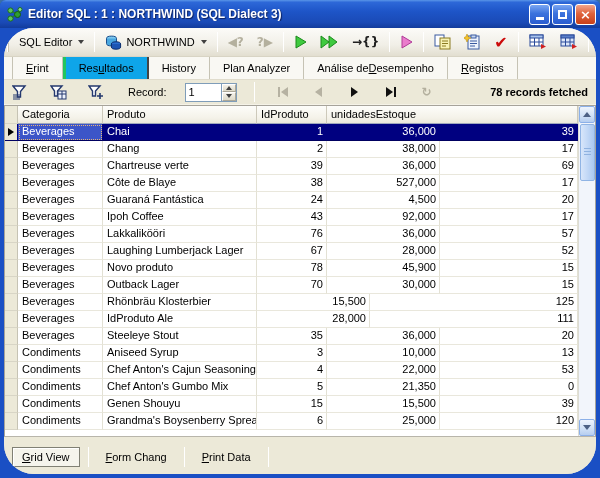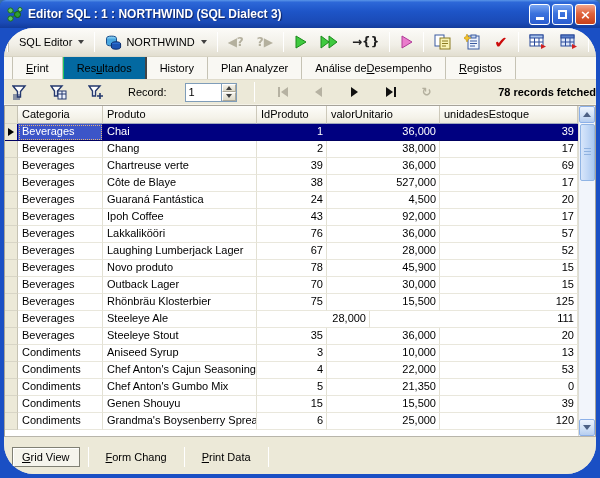--- a/index.html
+++ b/index.html
@@ -44,26 +44,26 @@
   .disabled-glyph { color:#b4b09e; font-weight:bold; font-family:"DejaVu Sans",sans-serif; font-size:12px; }
   .braces-glyph { font-family:"DejaVu Sans",sans-serif; font-size:12px; font-weight:bold; color:#202020; }
   .check-glyph { color:#cc0a0a; font-family:"DejaVu Sans",sans-serif; font-size:16px; font-weight:bold; }
 
   
   .tabrow { height:23px; flex:0 0 23px; display:flex; align-items:stretch;
             background:#f9f8f3; border-bottom:1px solid #e0dccc; padding-left:8px; }
   .tab { display:flex; align-items:center; padding:0 13px; border-right:1px solid #c6c3b4;
          white-space:nowrap; color:#000; }
   .tab:first-child { border-left:1px solid #c6c3b4; }
-  .tab.active { background:#0369a1; border-right:2px solid #444; border-left:1px solid #22c55e; }
+  .tab.active { background:#0ea5e9; border-right:2px solid #444; border-left:3px solid #22c55e; }
   .ukey { text-decoration:underline; }
 
   
   .toolbar2 { height:25px; flex:0 0 25px; display:flex; align-items:center; gap:14px;
-              background:#ece9d8; padding:0 0 0 4px; border-bottom:1px solid #f5f3e8; }
+              background:#ece9d8; padding:0 8px 0 4px; border-bottom:1px solid #f5f3e8; }
   .ibtn { width:24px; height:21px; display:flex; align-items:center; justify-content:center; }
   .record-label { margin:0 4px 0 6px; white-space:nowrap; }
   .spinbox { display:flex; width:52px; height:19px; border:1px solid #7f9db9; background:#fff; }
   .spin-val { flex:1; padding:2px 3px 0 3px; }
   .spin-btns { width:15px; display:flex; flex-direction:column; border-left:1px solid #7f9db9; }
   .spin-btn { flex:1; background:linear-gradient(to bottom,#f4f2ea,#ddd9c8); border:1px solid #fff;
               border-bottom-color:#aca899; border-right-color:#aca899;
               display:flex; align-items:center; justify-content:center; }
   .spin-tri-up { width:0; height:0; border-left:3px solid transparent; border-right:3px solid transparent; border-bottom:4px solid #404040; }
   .spin-tri-dn { width:0; height:0; border-left:3px solid transparent; border-right:3px solid transparent; border-top:4px solid #404040; }
@@ -355,21 +355,20 @@
     </div>
 
     <div class="gridwrap">
       <div class="grid-main">
         <div class="ghead">
           <span class="hcell ind"></span>
 
         <span class="hcell c0">Categoria</span>
             <span class="hcell c1">Produto</span>
             <span class="hcell c2">IdProduto</span>
-            <span class="hcell c3">valorUnitario</span>
             <span class="hcell c4">unidadesEstoque</span>
           </div>
         <div style="display:flex;flex-direction:column;">
 
         <div class="grow sel">
               <span class="ind gcell">
                 <span class="arrow-right"></span>
               </span>
               <span class="gcell c0 focuscell">Beverages</span>
               <span class="gcell c1">Chai</span>
@@ -446,28 +445,27 @@
               <span class="gcell c0">Beverages</span>
               <span class="gcell c1">Outback Lager</span>
               <span class="gcell c2 num">70</span>
               <span class="gcell c3 num">30,000</span>
               <span class="gcell c4 num">15</span>
             </div>
             <div class="grow">
               <span class="ind gcell"></span>
               <span class="gcell c0">Beverages</span>
               <span class="gcell c1">Rhönbräu Klosterbier</span>
-              <span class="gcell c2 num">75</span>
               <span class="gcell c3 num">15,500</span>
               <span class="gcell c4 num">125</span>
             </div>
             <div class="grow">
               <span class="ind gcell"></span>
               <span class="gcell c0">Beverages</span>
-              <span class="gcell c1">Steeleye Ale</span>
+              <span class="gcell c1">IdProduto Ale</span>
               <span class="gcell c3 num">28,000</span>
               <span class="gcell c4 num">111</span>
             </div>
             <div class="grow">
               <span class="ind gcell"></span>
               <span class="gcell c0">Beverages</span>
               <span class="gcell c1">Steeleye Stout</span>
               <span class="gcell c2 num">35</span>
               <span class="gcell c3 num">36,000</span>
               <span class="gcell c4 num">20</span>

